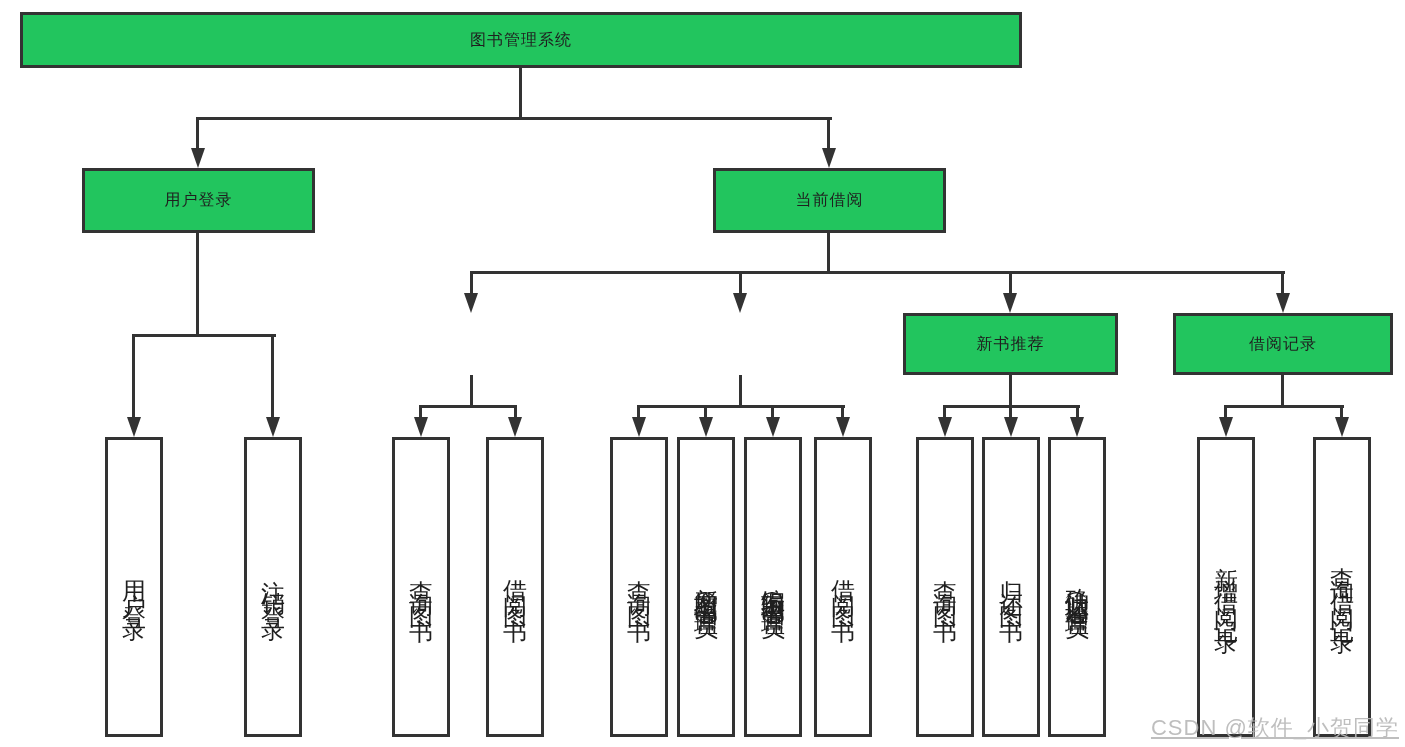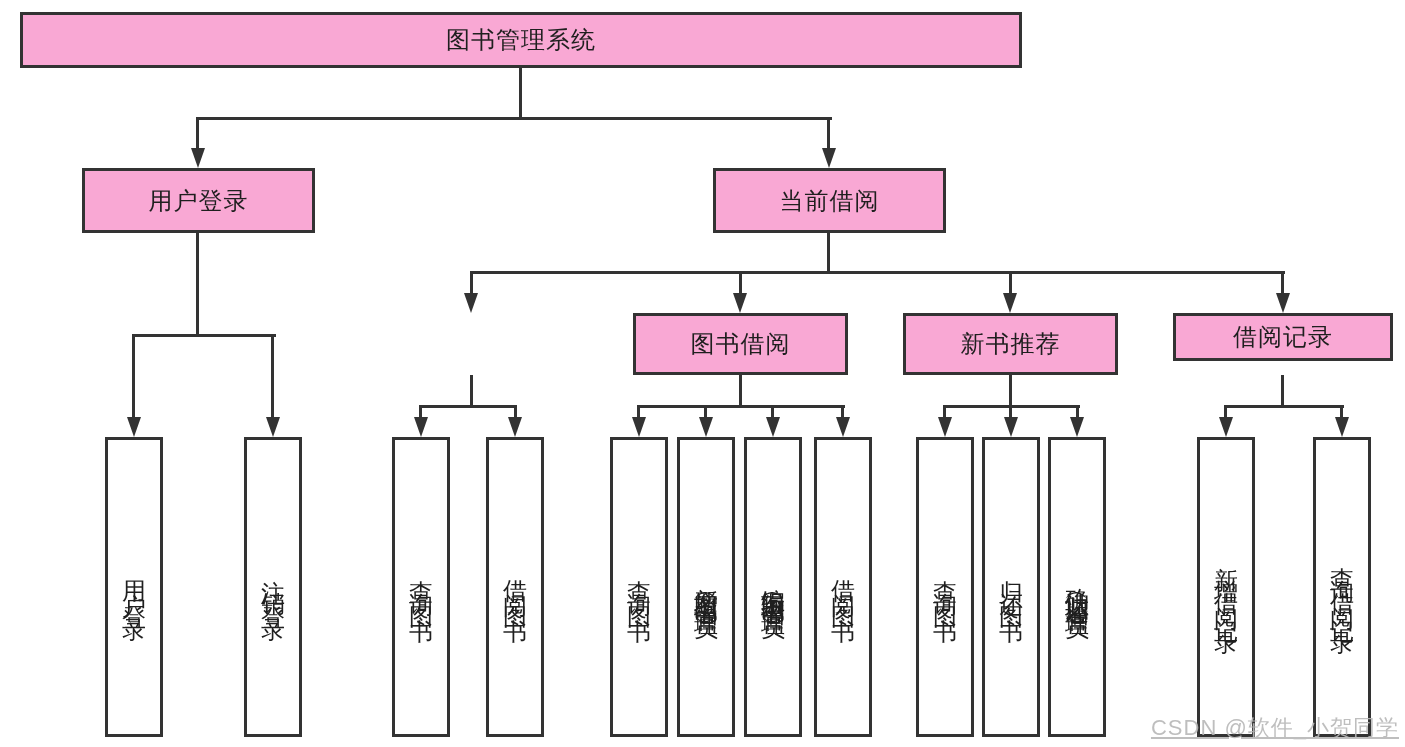--- a/index.html
+++ b/index.html
@@ -13,26 +13,26 @@
   body { font-family: "Liberation Sans", "DejaVu Sans", sans-serif; color: var(--text); }
   .stage {
     position: relative;
     width: 1405px;
     height: 747px;
     background: var(--background);
     overflow: hidden;
   }
   .hbox {
     position: absolute;
-    background: #f9a8d4;
+    background: #22c55e;
     border: 3px solid var(--line);
     display: flex;
     align-items: center;
     justify-content: center;
-    font-size: 24px;
+    font-size: 16px;
     letter-spacing: 1px;
     z-index: 2;
   }
   .vbox {
     position: absolute;
     width: 58px;
     height: 300px;
     top: 437px;
     background: #ffffff;
     border: 3px solid var(--line);
@@ -110,27 +110,24 @@
   <div class="line" style="left:470px;top:271px;width:815px;height:3px"></div>
   <div class="line" style="left:470px;top:271px;width:3px;height:24px"></div>
   <div class="arr" style="left:464px;top:293px"></div>
   <div class="line" style="left:739px;top:271px;width:3px;height:24px"></div>
   <div class="arr" style="left:733px;top:293px"></div>
   <div class="line" style="left:1009px;top:271px;width:3px;height:24px"></div>
   <div class="arr" style="left:1003px;top:293px"></div>
   <div class="line" style="left:1281px;top:271px;width:3px;height:24px"></div>
   <div class="arr" style="left:1276px;top:293px"></div>
 
-  <div class="hbox" style="left:633px;top:313px;width:215px;height:62px">
-    <span>图书借阅</span>
-  </div>
   <div class="hbox" style="left:903px;top:313px;width:215px;height:62px">
     <span>新书推荐</span>
   </div>
-  <div class="hbox" style="left:1173px;top:313px;width:220px;height:48px">
+  <div class="hbox" style="left:1173px;top:313px;width:220px;height:62px">
     <span>借阅记录</span>
   </div>
 
   <div class="line" style="left:470px;top:375px;width:3px;height:33px"></div>
   <div class="line" style="left:419px;top:405px;width:98px;height:3px"></div>
   <div class="line" style="left:419px;top:405px;width:3px;height:14px"></div>
   <div class="arr" style="left:414px;top:417px"></div>
   <div class="line" style="left:514px;top:405px;width:3px;height:14px"></div>
   <div class="arr" style="left:508px;top:417px"></div>
 

